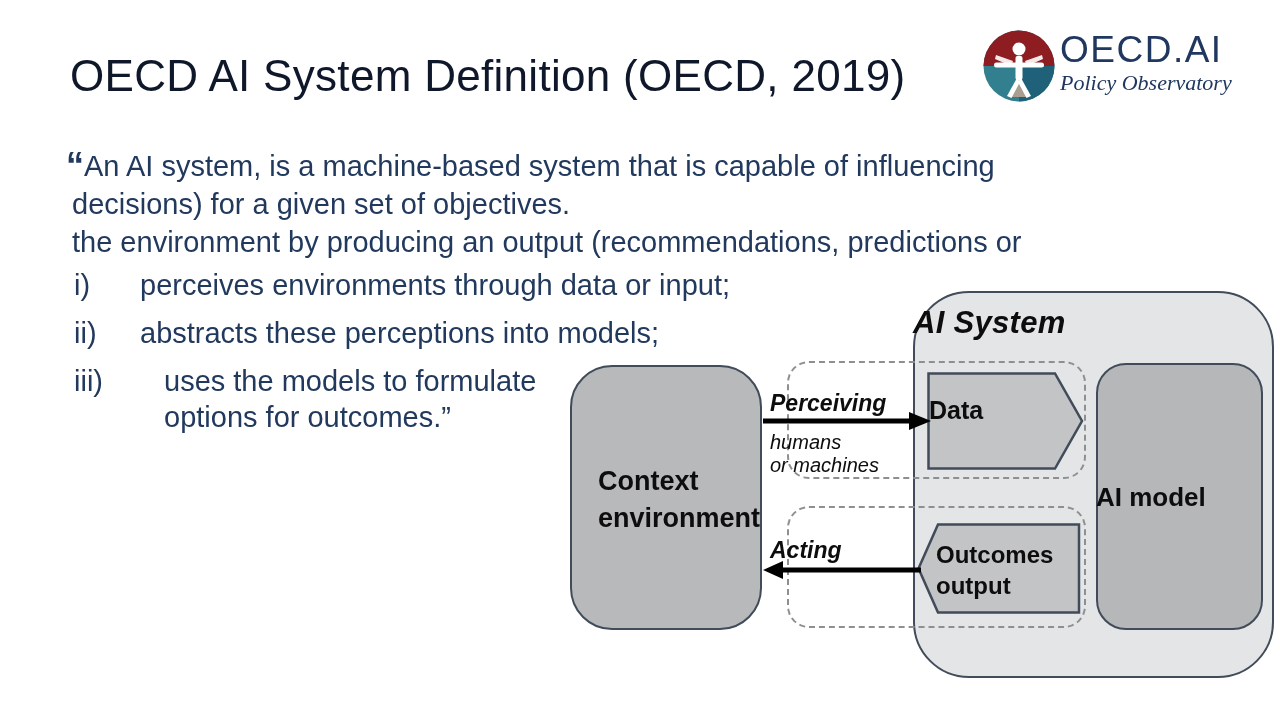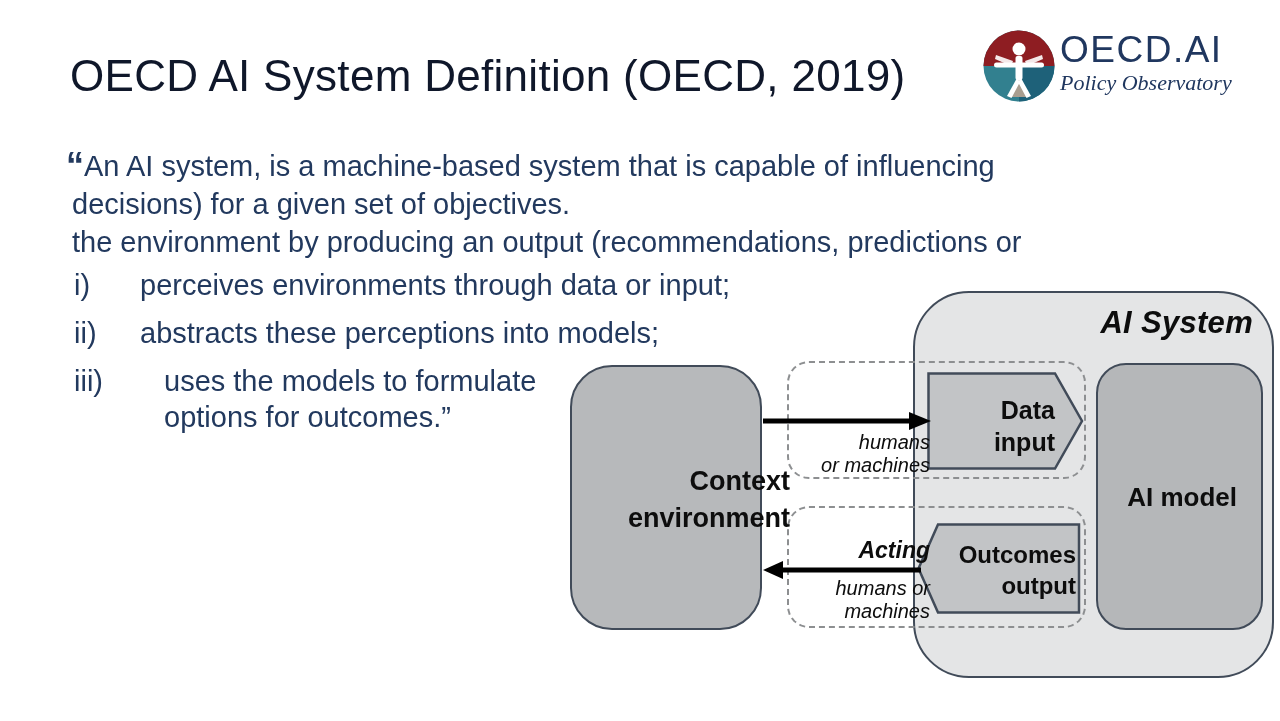--- a/index.html
+++ b/index.html
@@ -37,21 +37,21 @@
     left:570px;top:365px;width:192px;height:265px;border-radius:42px;
     background:#b7b9bb;border:2.5px solid #414b59;
   }
   .ai-model-box{
     left:1096px;top:363px;width:167px;height:267px;border-radius:30px;
     background:#b5b7b9;border:2.5px solid #414b59;
   }
   .dashed-region{border:2px dashed #8d8f91;border-radius:22px;background:transparent;}
   .dash1{left:787px;top:361px;width:299px;height:118px;}
   .dash2{left:787px;top:506px;width:299px;height:122px;}
-  .dtext{position:absolute;color:#0d0d0d;text-align:right;}
+  .dtext{position:absolute;color:#0d0d0d;text-align:left;}
   .ai-system-label{left:913px;top:305px;width:340px;font-size:31px;font-weight:bold;font-style:italic;letter-spacing:.3px;}
   .context-label{left:570px;top:463px;width:192px;font-size:27px;font-weight:bold;line-height:37px;padding-left:28px;}
   .data-label{left:929px;top:394px;width:126px;font-size:25px;font-weight:bold;line-height:32px;}
   .outcomes-label{left:936px;top:539px;width:140px;font-size:24px;font-weight:bold;line-height:31px;}
   .ai-model-label{left:1096px;top:482px;width:141px;font-size:26px;font-weight:bold;}
   .flow-label{font-size:23px;font-weight:bold;font-style:italic;}
   .flow-sub{font-size:20px;font-style:italic;line-height:23px;}
   .perceiving-label{left:770px;top:390px;width:160px;}
   .perceiving-sub{left:770px;top:431px;width:160px;}
   .acting-label{left:770px;top:537px;width:160px;}
@@ -130,34 +130,30 @@
 
   <div class="dtext ai-system-label">AI System</div>
 
   <div class="dtext context-label">
     <div>Context</div>
     <div>environment</div>
   </div>
 
   <div class="dtext data-label">
     <div>Data</div>
-    <div>input</div>
   </div>
 
   <div class="dtext outcomes-label">
     <div>Outcomes</div>
     <div>output</div>
   </div>
 
   <div class="dtext ai-model-label">AI model</div>
 
+  <div class="dtext flow-label perceiving-label">Perceiving</div>
   <div class="dtext flow-sub perceiving-sub">
     <div>humans</div>
     <div>or machines</div>
   </div>
 
   <div class="dtext flow-label acting-label">Acting</div>
-  <div class="dtext flow-sub acting-sub">
-    <div>humans or</div>
-    <div>machines</div>
-  </div>
 
 </div>
 
 </body></html>

